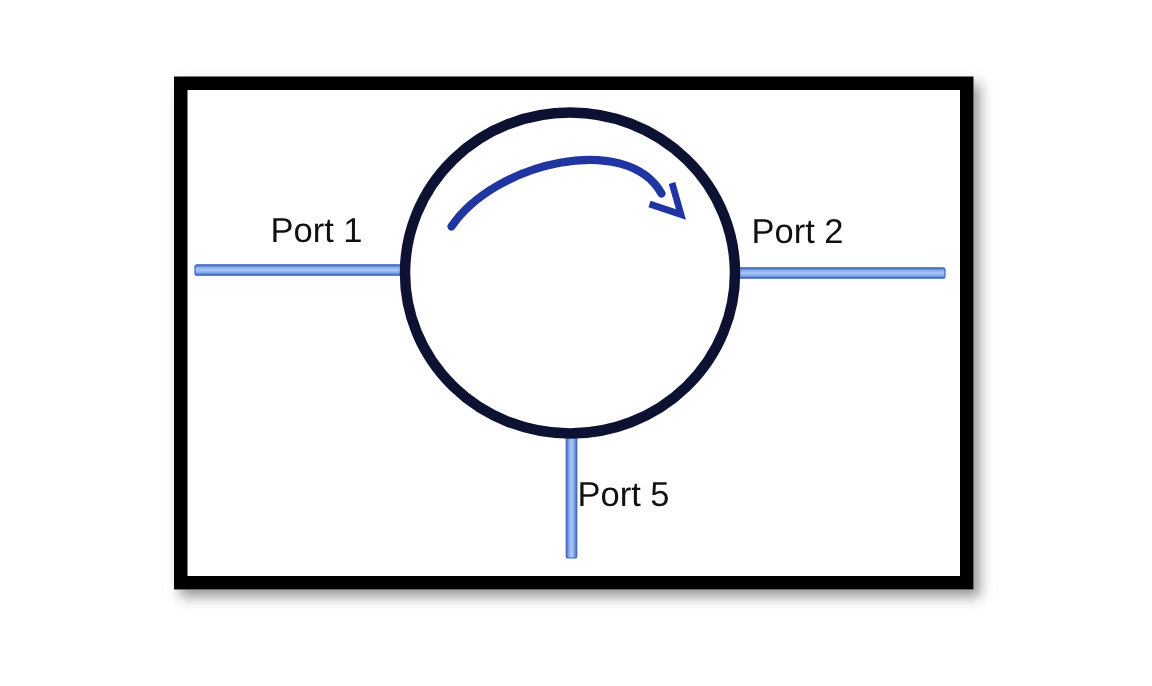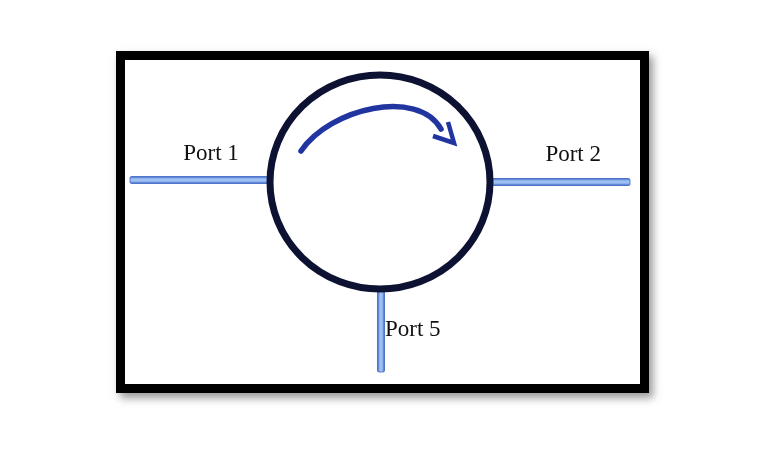--- a/index.html
+++ b/index.html
@@ -7,21 +7,20 @@
     padding: 0;
     background: #ffffff;
     font-family: "Liberation Sans", sans-serif;
   }
   .canvas {
     position: relative;
     width: 768px;
     height: 457px;
     background: var(--background, #ffffff);
     overflow: hidden;
-    font-family: Liberation Serif, serif;
   }
   .frame {
     position: absolute;
     left: 116px;
     top: 51px;
     width: 533px;
     height: 342px;
     box-sizing: border-box;
     border: 9px solid var(--frame-border, #000000);
     background: var(--background, #ffffff);
@@ -35,21 +34,21 @@
     height: 457px;
   }
   .label {
     position: absolute;
     color: var(--label-text, #111111);
     font-size: 23px;
     line-height: 26px;
     white-space: nowrap;
   }
   .label.port1 { left: 161px; top: 140px; width: 100px; text-align: center; }
-  .label.port2 { left: 501px; top: 141px; width: 100px; text-align: right; }
+  .label.port2 { left: 501px; top: 141px; width: 100px; text-align: left; }
   .label.port3 { left: 385px; top: 316px; text-align: left; }
 </style>
 </head>
 <body>
 
 <div class="canvas">
 
   <div class="frame"></div>
 
   <svg class="diagram-svg" viewBox="0 0 768 457">

